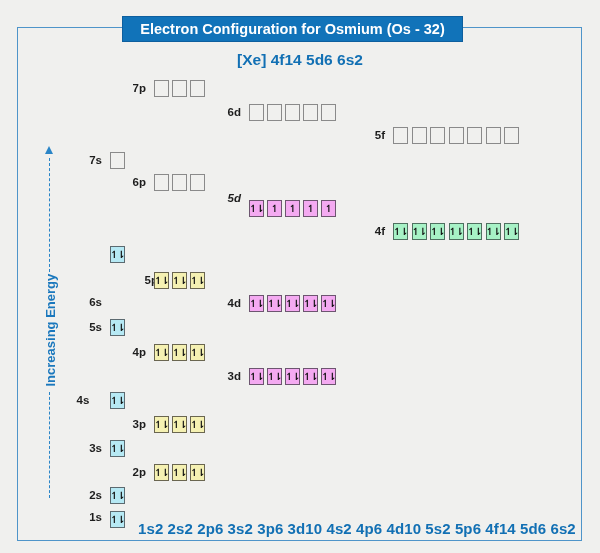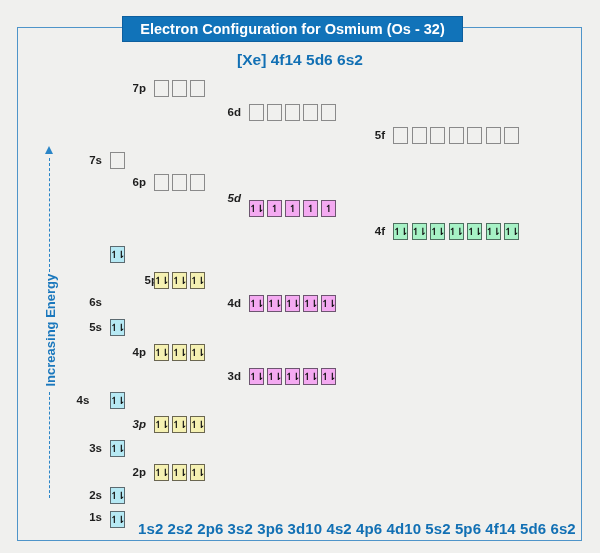--- a/index.html
+++ b/index.html
@@ -131,21 +131,21 @@
     <div class="obox fill-p" style="left: 172px; top: 344px;">↿⇂</div>
     <div class="obox fill-p" style="left: 190px; top: 344px;">↿⇂</div>
     <div class="orb-label" style="left: 203px; top: 368px;">3d</div>
     <div class="obox fill-d" style="left: 249px; top: 368px;">↿⇂</div>
     <div class="obox fill-d" style="left: 267px; top: 368px;">↿⇂</div>
     <div class="obox fill-d" style="left: 285px; top: 368px;">↿⇂</div>
     <div class="obox fill-d" style="left: 303px; top: 368px;">↿⇂</div>
     <div class="obox fill-d" style="left: 321px; top: 368px;">↿⇂</div>
     <div class="orb-label" style="left: 64px; top: 392px; text-align: center;">4s</div>
     <div class="obox fill-s" style="left: 110px; top: 392px;">↿⇂</div>
-    <div class="orb-label" style="left: 108px; top: 416px; font-style: italic;">3p</div>
+    <div class="orb-label" style="left: 108px; top: 416px;">3p</div>
     <div class="obox fill-p" style="left: 154px; top: 416px;">↿⇂</div>
     <div class="obox fill-p" style="left: 172px; top: 416px;">↿⇂</div>
     <div class="obox fill-p" style="left: 190px; top: 416px;">↿⇂</div>
     <div class="orb-label" style="left: 64px; top: 440px;">3s</div>
     <div class="obox fill-s" style="left: 110px; top: 440px;">↿⇂</div>
     <div class="orb-label" style="left: 108px; top: 464px;">2p</div>
     <div class="obox fill-p" style="left: 154px; top: 464px;">↿⇂</div>
     <div class="obox fill-p" style="left: 172px; top: 464px;">↿⇂</div>
     <div class="obox fill-p" style="left: 190px; top: 464px;">↿⇂</div>
     <div class="orb-label" style="left: 64px; top: 487px;">2s</div>

